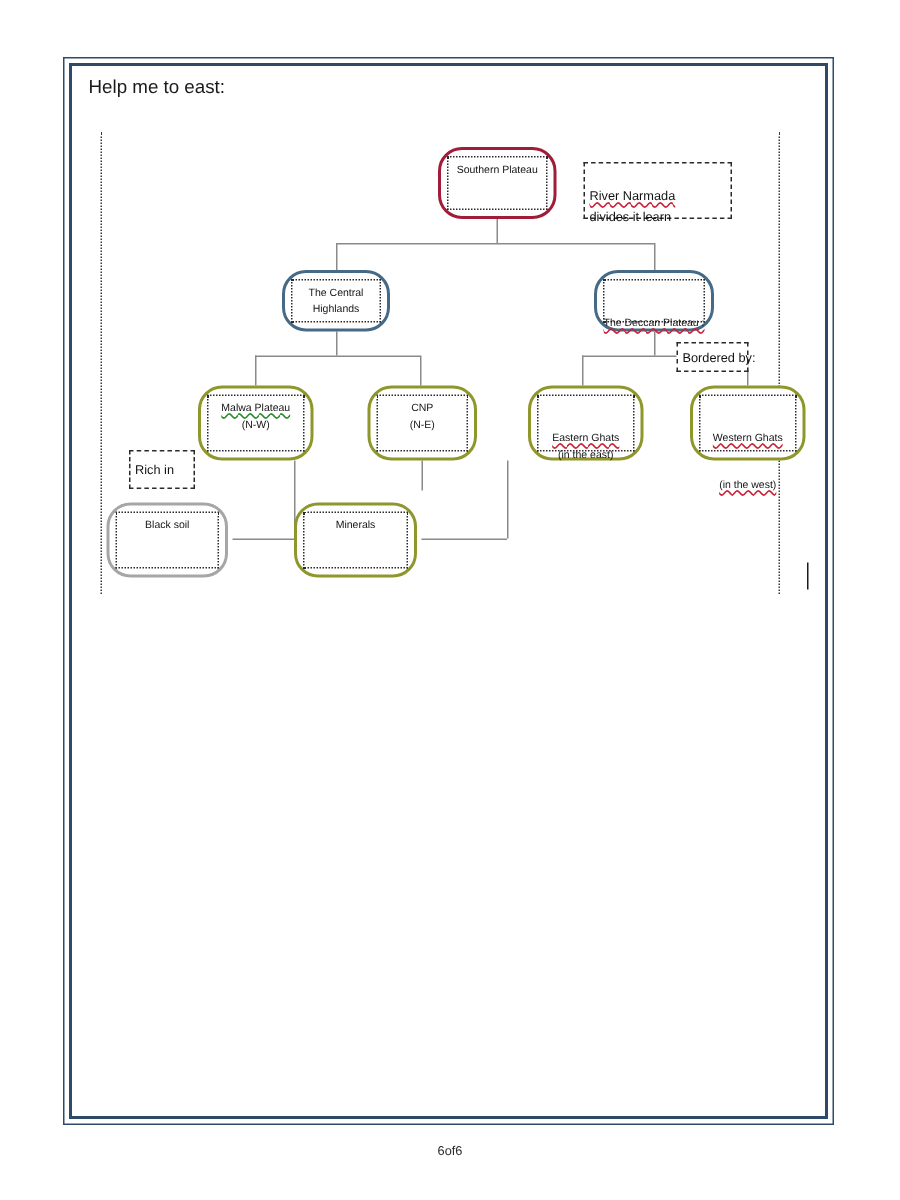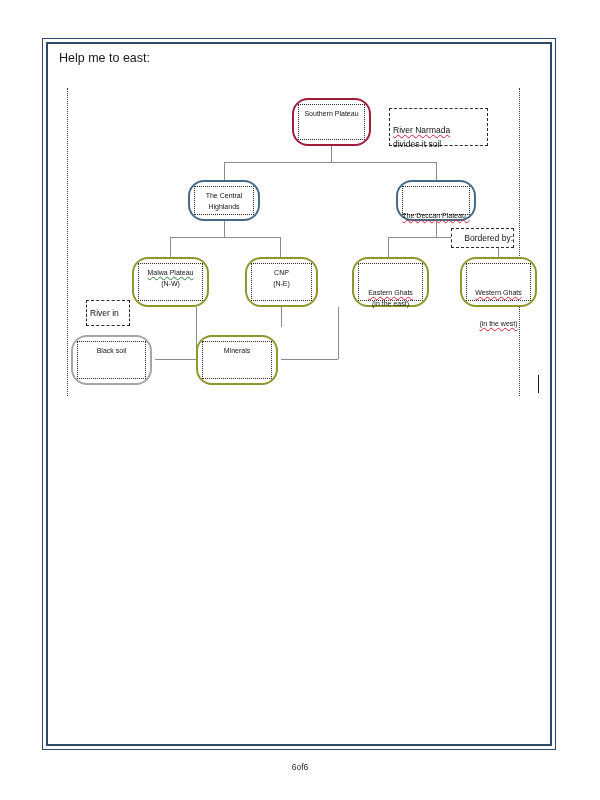--- a/index.html
+++ b/index.html
@@ -212,37 +212,37 @@
   <div class="conn h" style="left:281px; top:359px; width:57px;"></div>
 
   <div class="node red" style="left:292px; top:98px; width:79px; height:48px;">
     <div class="inner">
       <span class="line1">Southern Plateau</span>
     </div>
   </div>
 
   <div class="label-box" style="left:389px; top:108px; width:99px; height:38px;">
     <span class="ltext sq-red">River Narmada</span>
-    <span class="ltext">divides it soil</span>
+    <span class="ltext">divides it learn</span>
   </div>
 
   <div class="node blue" style="left:188px; top:180px; width:72px; height:41px;">
     <div class="inner">
       <span class="line1">The Central</span>
       <span class="line2">Highlands</span>
     </div>
   </div>
 
   <div class="node blue" style="left:396px; top:180px; width:80px; height:41px;">
     <div class="inner">
       <span class="line1 sq-red">The Deccan Plateau :</span>
     </div>
   </div>
 
-  <div class="label-box" style="left:451px; top:228px; width:63px; height:20px;text-align:right;">
+  <div class="label-box" style="left:451px; top:228px; width:48px; height:20px;text-align:right;">
     <span class="ltext">Bordered by:</span>
   </div>
 
   <div class="node olive" style="left:132px; top:257px; width:77px; height:50px;">
     <div class="inner">
       <span class="line1 sq-green">Malwa Plateau</span>
       <span class="line2">(N-W)</span>
     </div>
   </div>
 
@@ -261,21 +261,21 @@
   </div>
 
   <div class="node olive" style="left:460px; top:257px; width:77px; height:50px;">
     <div class="inner">
       <span class="line1 sq-red">Western Ghats</span>
       <span class="line2 sq-red">(in the west)</span>
     </div>
   </div>
 
   <div class="label-box" style="left:86px; top:300px; width:44px; height:26px;">
-    <span class="ltext">River in</span>
+    <span class="ltext">Rich in</span>
   </div>
 
   <div class="node gray" style="left:71px; top:335px; width:81px; height:50px;">
     <div class="inner">
       <span class="line1">Black soil</span>
     </div>
   </div>
 
   <div class="node olive" style="left:196px; top:335px; width:82px; height:50px;">
     <div class="inner">

